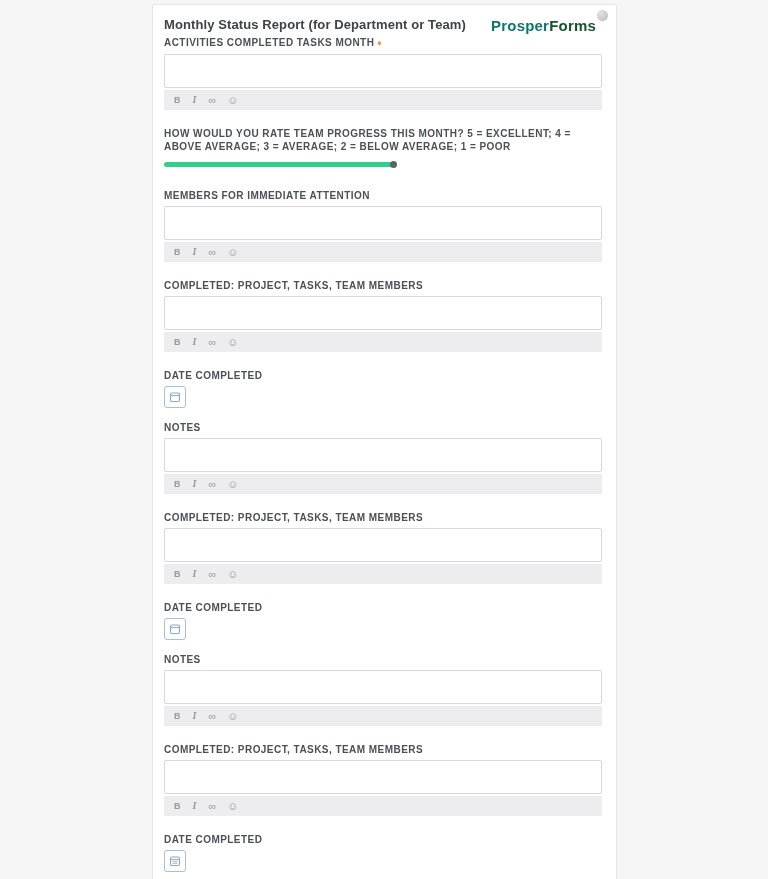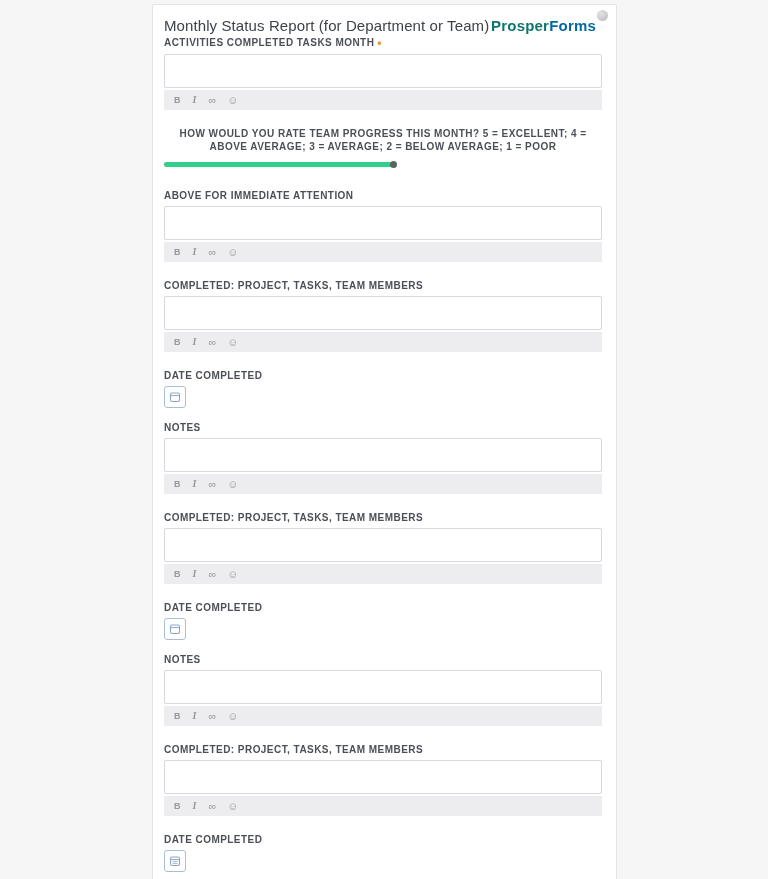--- a/index.html
+++ b/index.html
@@ -17,34 +17,34 @@
     border-radius: 2px;
     padding: 12px 14px 7px 11px;
   }
   .header-row {
     display: flex;
     justify-content: space-between;
     align-items: flex-start;
     margin-bottom: 2px;
   }
   .page-title {
-    font-size: 15px;
-    font-weight: normal;
+    font-size: 13px;
+    font-weight: bold;
     color: #3e434a;
     letter-spacing: 0.1px;
   }
   .brand {
     font-size: 15px;
     font-weight: bold;
     letter-spacing: 0.2px;
     margin-right: 6px;
     white-space: nowrap;
   }
   .brand .p1 { color: #0f766e; }
-  .brand .p2 { color: #0369a1; }
+  .brand .p2 { color: #14532d; }
   .corner-ball {
     position: absolute;
     top: 5px;
     right: 8px;
     width: 11px;
     height: 11px;
     border-radius: 50%;
     background: radial-gradient(circle at 35% 30%, #e3e3e4, #b9b9bc);
     border: none;
     cursor: pointer;
@@ -88,21 +88,21 @@
     font-family: "Liberation Sans", sans-serif;
     font-size: 9px;
     color: #96999f;
     cursor: pointer;
     line-height: 1;
   }
   .tb.bold { font-weight: bold; }
   .tb.italic { font-family: "Liberation Serif", serif; font-style: italic; font-weight: bold; font-size: 10px; }
   .tb.link { font-size: 11px; letter-spacing: -1px; }
   .tb.emoji { font-size: 11px; }
-  .slider-block { margin-bottom: 22px; text-align: center; }
+  .slider-block { margin-bottom: 22px; }
   .slider-block .field-label { margin-bottom: 9px; }
   .slider-track {
     position: relative;
     height: 5px;
     width: 100%;
     cursor: pointer;
   }
   .slider-fill {
     position: relative;
     height: 5px;
@@ -159,21 +159,21 @@
   <div class="slider-block">
     <div class="field-label">HOW WOULD YOU RATE TEAM PROGRESS THIS MONTH? 5 = EXCELLENT; 4 = ABOVE AVERAGE; 3 = AVERAGE; 2 = BELOW AVERAGE; 1 = POOR</div>
     <div class="slider-track">
       <div class="slider-fill" style="width: 53%;">
         <div class="slider-handle"></div>
       </div>
     </div>
   </div>
 
   <div class="rt-block">
-    <div class="field-label">ABOVE FOR IMMEDIATE ATTENTION</div>
+    <div class="field-label">MEMBERS FOR IMMEDIATE ATTENTION</div>
     <div class="rt-input"></div>
     <div class="rt-toolbar">
       <button class="tb bold">B</button>
       <button class="tb italic">I</button>
       <button class="tb link">∞</button>
       <button class="tb emoji">☺</button>
     </div>
   </div>
 
   <div class="rt-block">

